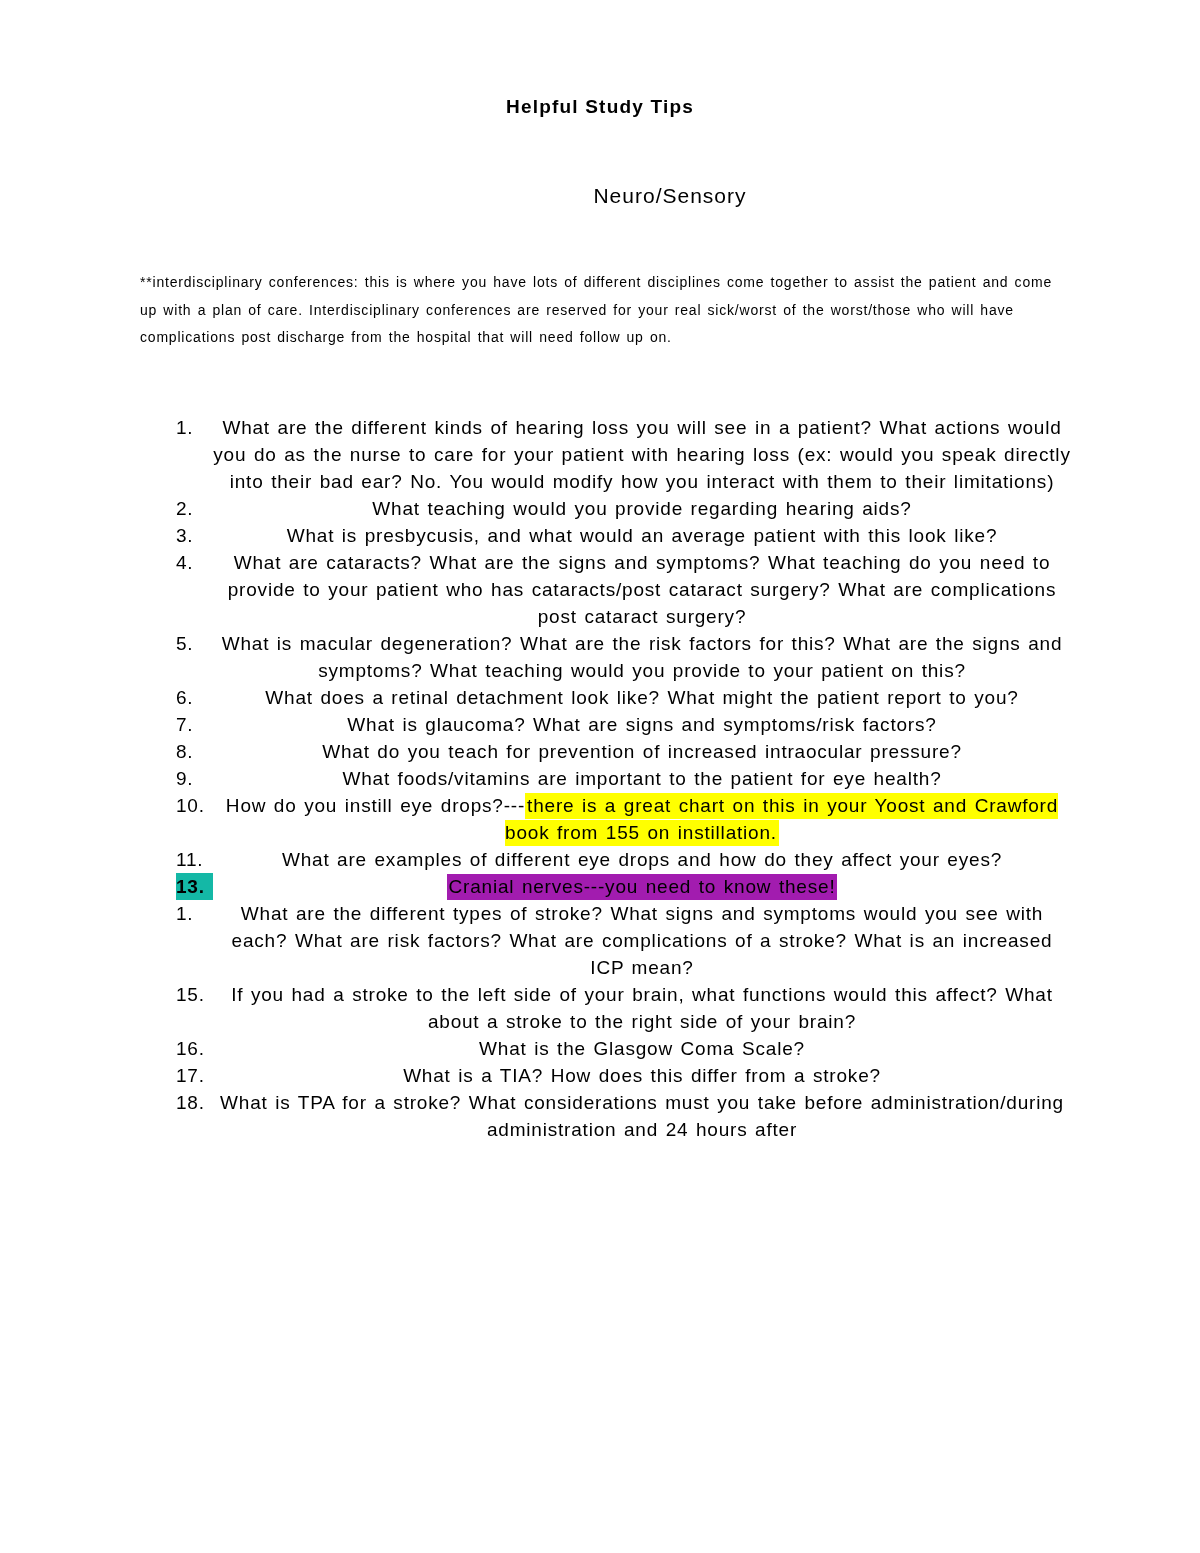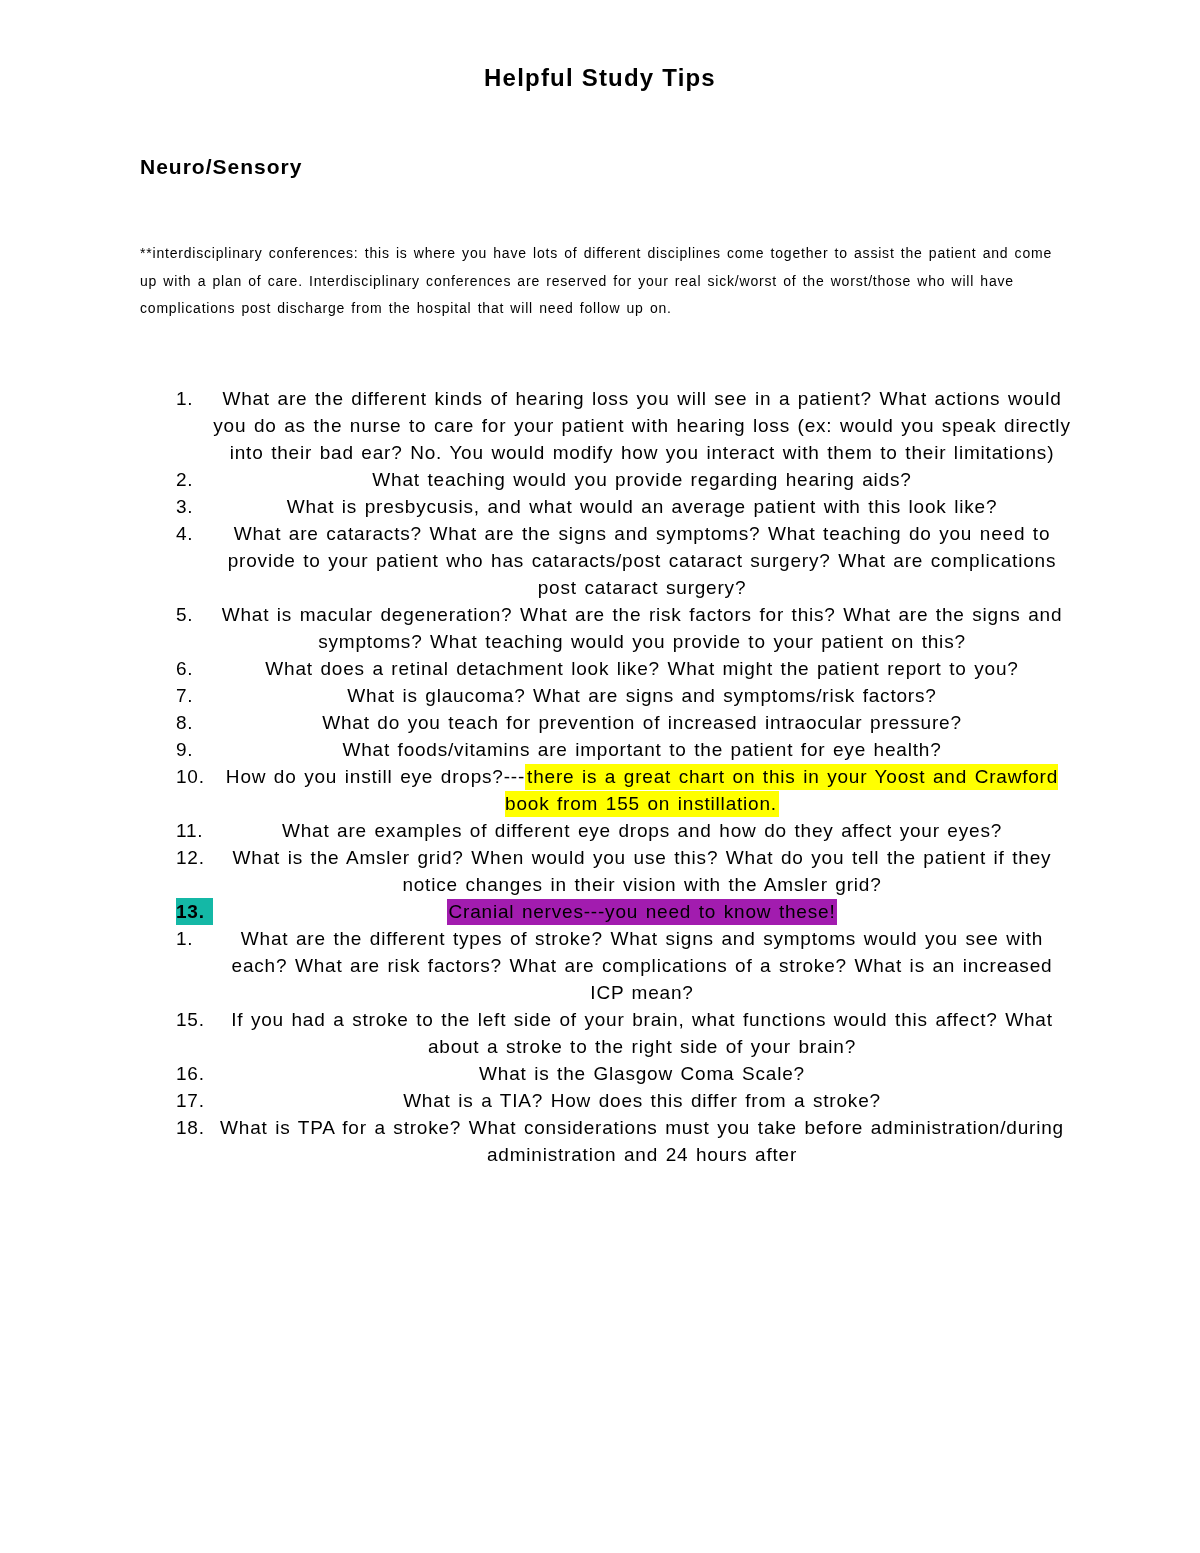--- a/index.html
+++ b/index.html
@@ -11,33 +11,34 @@
     position: relative;
     width: 1200px;
     height: 1553px;
     background: #ffffff;
     color: #000000;
     font-family: "Liberation Sans", sans-serif;
     overflow: hidden;
   }
   .doc-title {
     margin: 0;
-    padding-top: 67px;
+    padding-top: 96px;
     text-align: center;
-    font-size: 24px;
+    font-size: 19px;
     font-weight: bold;
     letter-spacing: 1.2px;
     line-height: 22px;
   }
   .section-heading {
     margin: 66px 0 0 140px;
     font-size: 21px;
-    font-weight: bold;
+    font-weight: normal;
     letter-spacing: 1px;
     line-height: 23px;
+    text-align: center;
   }
   .intro {
     margin: 62px 140px 0 140px;
     width: 925px;
     font-size: 14px;
     line-height: 27.5px;
     letter-spacing: 0.8px;
     word-spacing: 1.5px;
   }
   .question-list {
@@ -130,24 +131,20 @@
     <div class="qitem">
       <span class="qnum">10.</span>
       <span class="qtext"><span>How do you instill eye drops?---</span><mark class="hl" style="background: rgb(255, 255, 0);">there is a great chart on this in your Yoost and Crawford book from 155 on instillation.</mark></span>
     </div>
 
     <div class="qitem">
       <span class="qnum">11.</span>
       <span class="qtext">What are examples of different eye drops and how do they affect your eyes?</span>
     </div>
 
-    <div class="qitem">
-      <span class="qnum">12.</span>
-      <span class="qtext">What is the Amsler grid? When would you use this? What do you tell the patient if they notice changes in their vision with the Amsler grid?</span>
-    </div>
 
     <div class="qitem">
       <span class="qnum hl" style="background: #14b8a6; font-weight: bold;">13.</span>
       <span class="qtext"><mark class="hl" style="background: #a21caf;">Cranial nerves---you need to know these!</mark></span>
     </div>
 
     <div class="qitem">
       <span class="qnum">1.</span>
       <span class="qtext">What are the different types of stroke? What signs and symptoms would you see with each? What are risk factors? What are complications of a stroke? What is an increased ICP mean?</span>
     </div>

